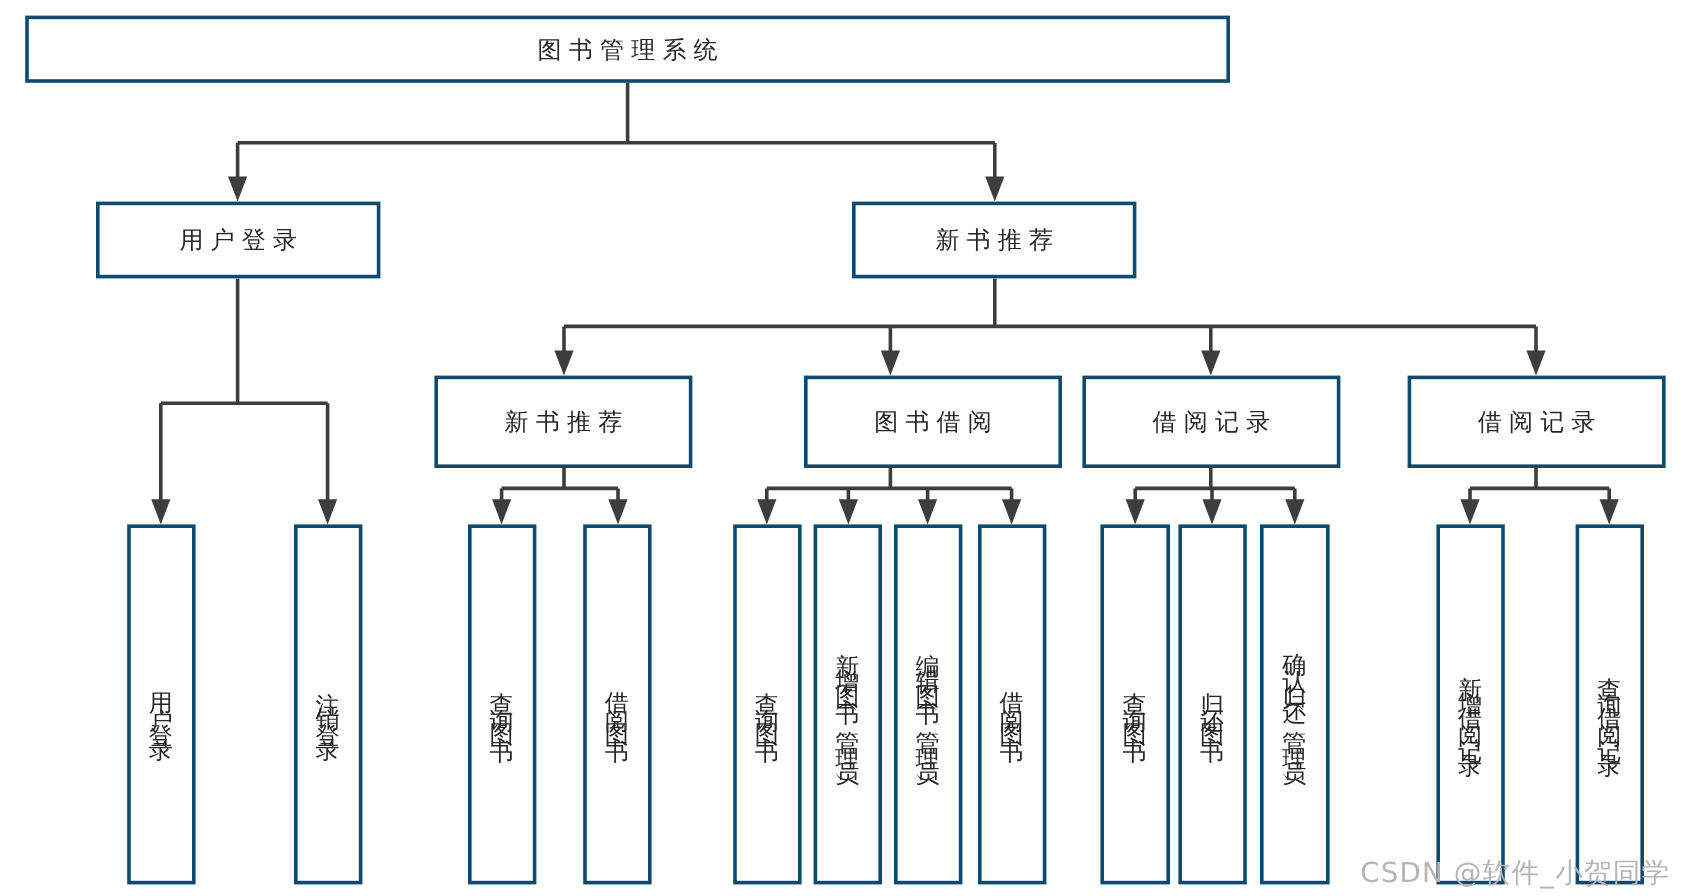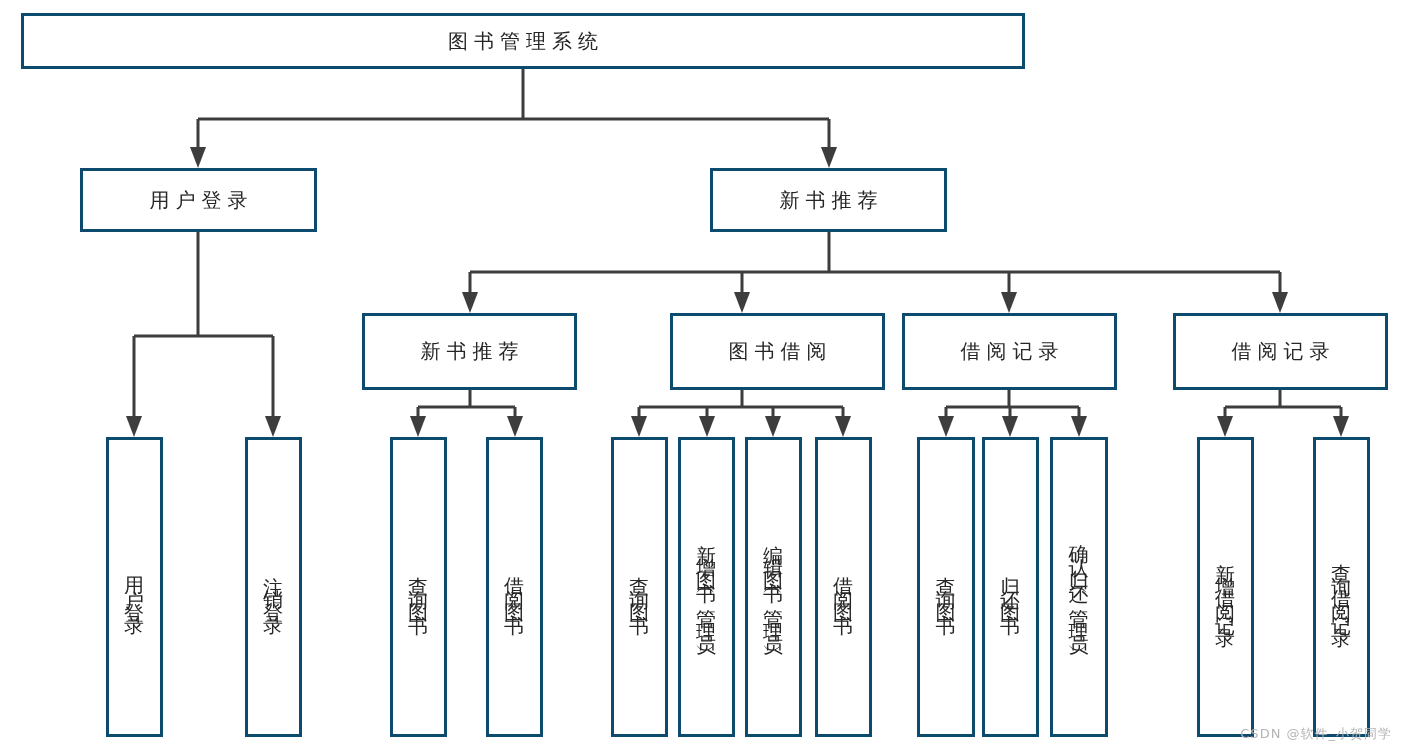--- a/index.html
+++ b/index.html
@@ -16,21 +16,21 @@
   .lvl0{left:21px;top:13px;width:1004px;height:56px;}
   .lvl1{top:168px;width:237px;height:64px;}
   .lvl2{top:313px;width:215px;height:77px;}
   .leaf{top:437px;width:57px;height:300px;}
   .leaf span{
     writing-mode:vertical-lr;text-orientation:mixed;
     font-size:20px;letter-spacing:13px;text-indent:0;color:#262626;line-height:1;
   }
   .watermark{
     position:absolute;right:13px;bottom:4px;
-    color:#b5b5b5;font-size:13px;letter-spacing:1px;white-space:nowrap;text-align:right;
+    color:#b5b5b5;font-size:23px;letter-spacing:1px;white-space:nowrap;text-align:right;
   }
 </style>
 </head>
 <body>
 
 <div class="canvas">
 
   <svg width="1405" height="747" viewBox="0 0 1405 747">
     <g fill="none" stroke-width="3" stroke="#3d3d3d">
       <path d="M523 69 V119 M198 119 H829 M198 119 V150 M829 119 V150"></path>

